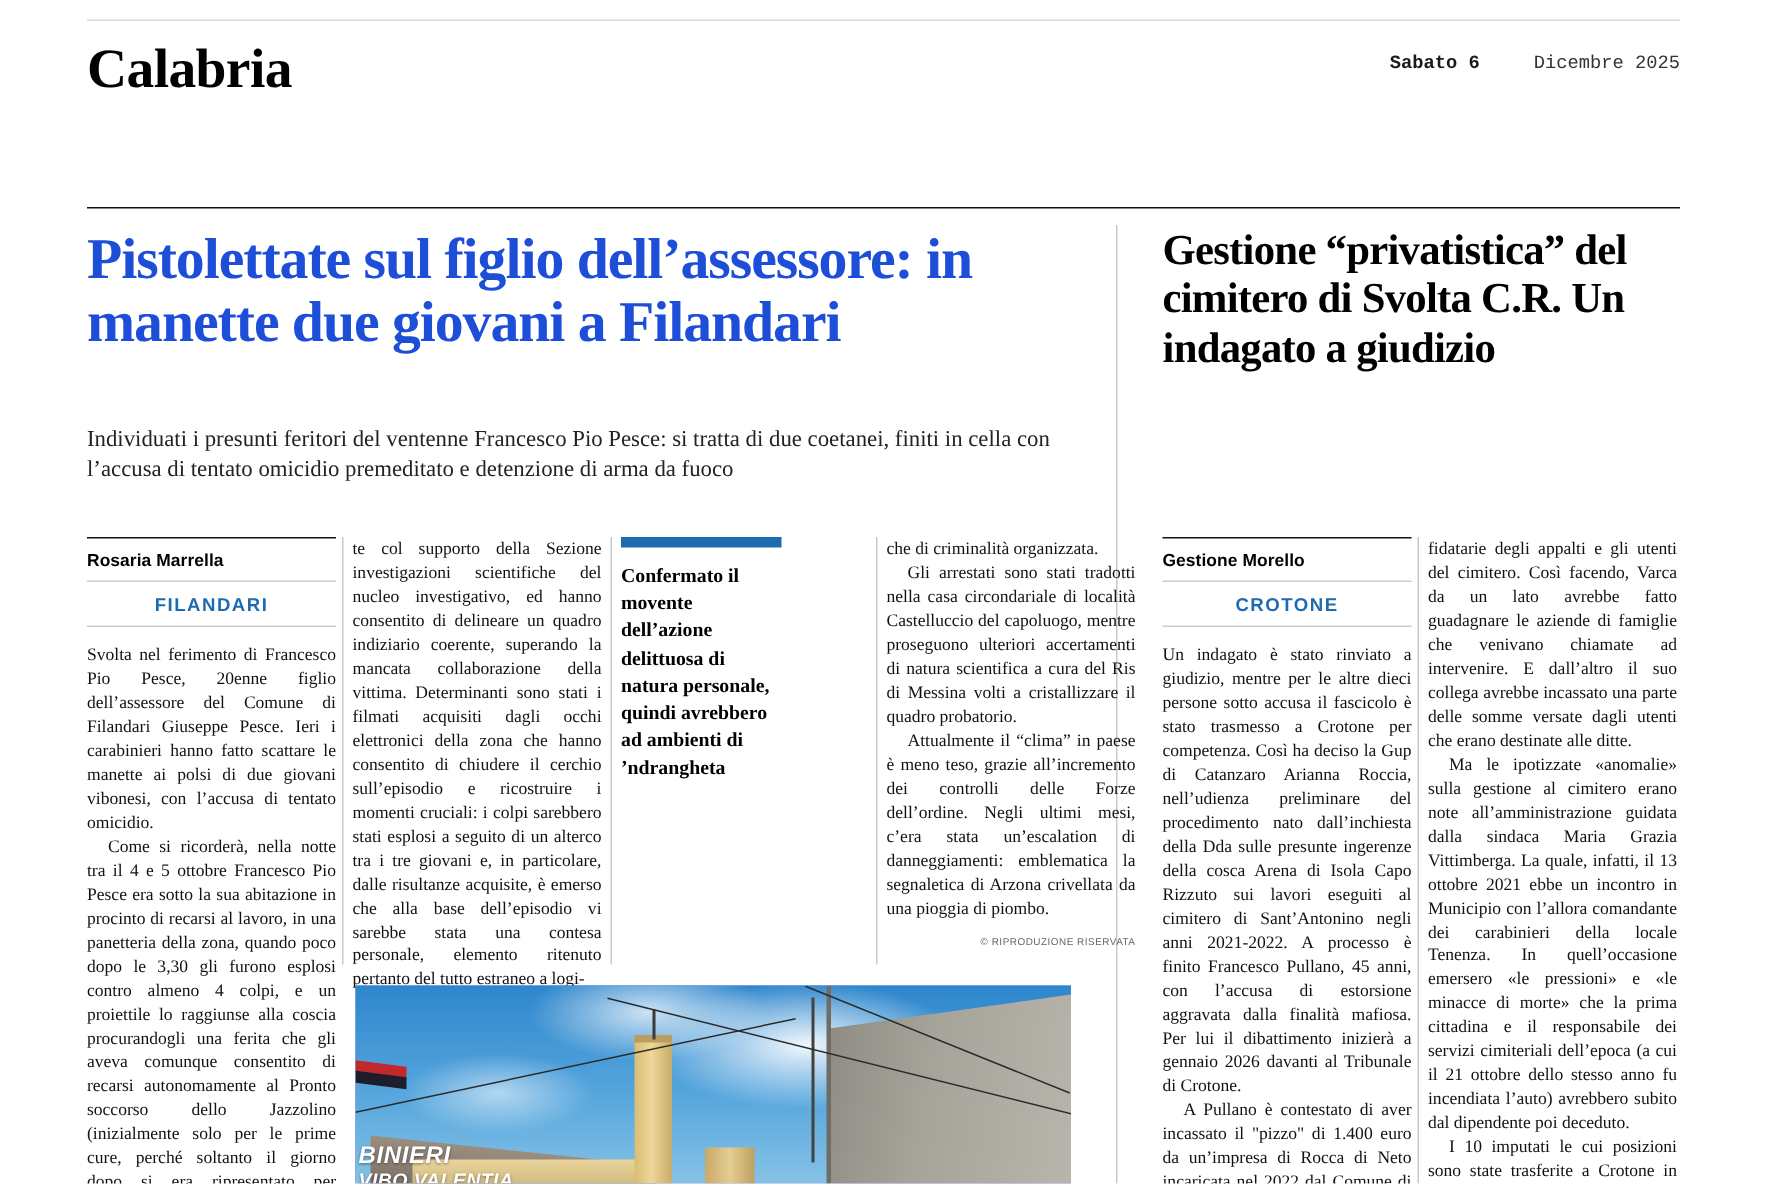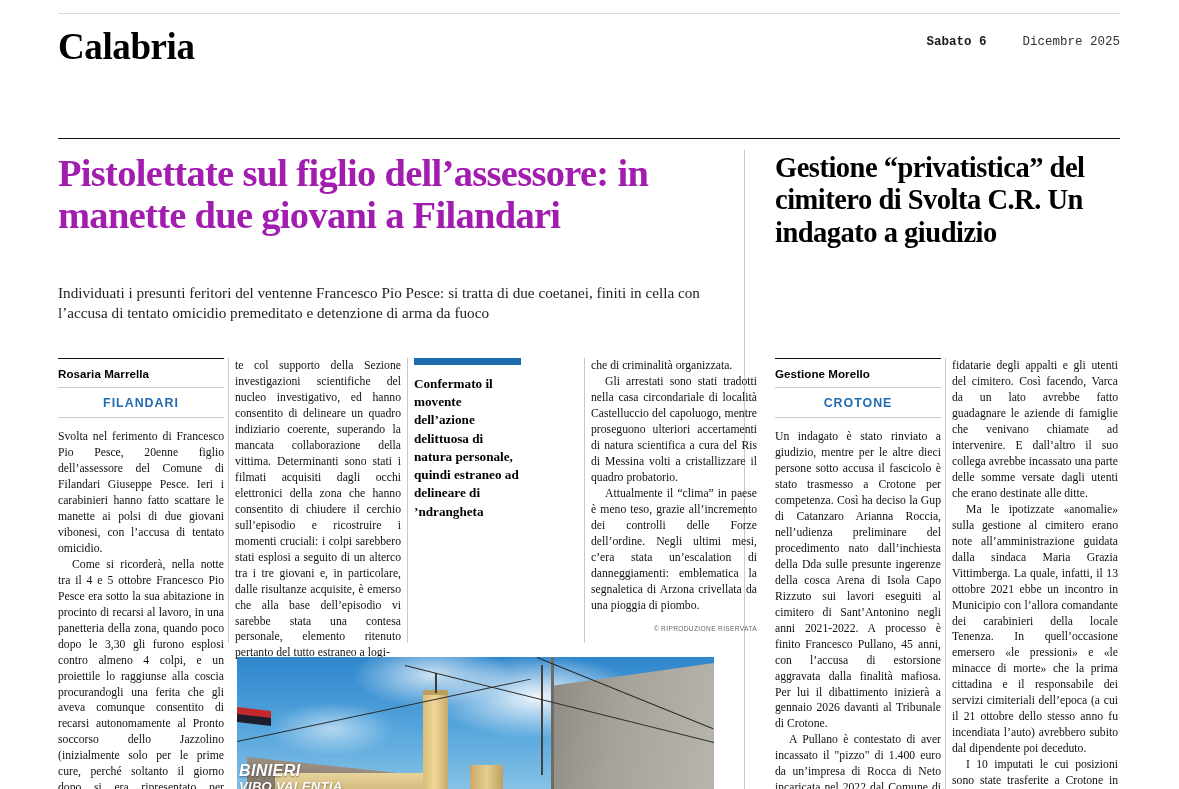--- a/index.html
+++ b/index.html
@@ -78,21 +78,21 @@
     left: 58px; top: 152px;
     width: 657px;
   }
   .headline-main {
     font-family: "Liberation Serif", "DejaVu Serif", serif;
     font-weight: bold;
     font-size: 38.5px;
     line-height: 1.10;
     letter-spacing: -0.7px;
     margin: 0;
-    color: #a21caf;
+    color: #1d4ed8;
   }
   .deck-main {
     font-family: "Liberation Serif", "DejaVu Serif", serif;
     font-size: 15.2px;
     line-height: 1.32;
     color: #232323;
     margin: 46px 0 0 0;
     max-width: 655px;
   }
 
@@ -374,21 +374,21 @@
     </div>
 
     <div class="lcol lcol2">
       <div class="col">
         <p class="first">te col supporto della Sezione investigazioni scientifiche del nucleo investigativo, ed hanno consentito di delineare un quadro indiziario coerente, superando la mancata collaborazione della vittima. Determinanti sono stati i filmati acquisiti dagli occhi elettronici della zona che hanno consentito di chiudere il cerchio sull’episodio e ricostruire i momenti cruciali: i colpi sarebbero stati esplosi a seguito di un alterco tra i tre giovani e, in particolare, dalle risultanze acquisite, è emerso che alla base dell’episodio vi sarebbe stata una contesa personale, elemento ritenuto pertanto del tutto estraneo a logi-</p>
       </div>
     </div>
 
     <div class="lcol lcol3">
       <div class="pullquote-bar"></div>
-      <div class="pullquote-text">Confermato il movente dell’azione delittuosa di natura personale, quindi estraneo ad delineare di ’ndrangheta</div>
+      <div class="pullquote-text">Confermato il movente dell’azione delittuosa di natura personale, quindi avrebbero ad ambienti di ’ndrangheta</div>
     </div>
 
     <div class="lcol lcol4">
       <div class="col">
         <p class="first">che di criminalità organizzata.</p>
         <p>Gli arrestati sono stati tradotti nella casa circondariale di località Castelluccio del capoluogo, mentre proseguono ulteriori accertamenti di natura scientifica a cura del Ris di Messina volti a cristallizzare il quadro probatorio.</p>
         <p>Attualmente il “clima” in paese è meno teso, grazie all’incremento dei controlli delle Forze dell’ordine. Negli ultimi mesi, c’era stata un’escalation di danneggiamenti: emblematica la segnaletica di Arzona crivellata da una pioggia di piombo.</p>
       </div>
       <div class="copyright">© RIPRODUZIONE RISERVATA</div>
     </div>

